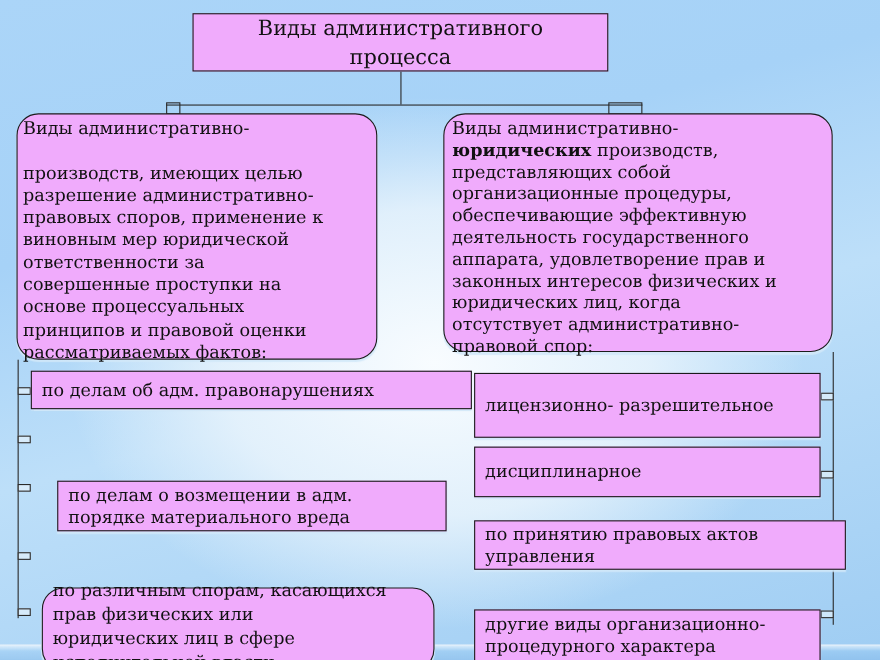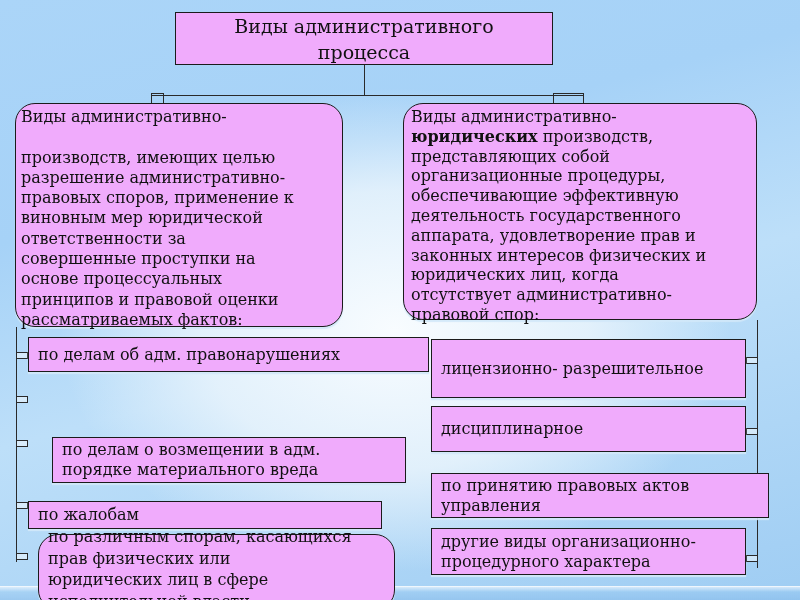--- a/index.html
+++ b/index.html
@@ -111,38 +111,35 @@
 правовой спор:</span></div>
   </div>
 
   <div class="box" style="left:28px;top:337px;width:401px;height:35px;">
     <div class="txt">по делам об адм. правонарушениях</div>
   </div>
   <div class="box" style="left:28px;top:437px;width:354px;height:46px;margin-left:24px;">
     <div class="txt">по делам о возмещении в адм.
 порядке материального вреда</div>
   </div>
-  <div class="box" style="left:28px;top:501px;width:354px;height:28px;">
-    <div class="txt">по жалобам</div>
-  </div>
   <div class="box descbox" style="left:38px;top:534px;width:357px;height:76px;">
     <div class="txt" style="margin-top:-9px;line-height:21.5px;">по различным спорам, касающихся
 прав физических  или
 юридических  лиц в сфере
 исполнительной власти</div>
   </div>
 
   <div class="box" style="left:431px;top:339px;width:315px;height:59px;">
     <div class="txt">лицензионно- разрешительное</div>
   </div>
   <div class="box" style="left:431px;top:406px;width:315px;height:46px;">
     <div class="txt">дисциплинарное</div>
   </div>
   <div class="box" style="left:431px;top:473px;width:338px;height:45px;">
     <div class="txt">по принятию правовых актов
 управления</div>
   </div>
-  <div class="box" style="left:431px;top:528px;width:315px;height:47px;">
+  <div class="box" style="left:431px;top:554px;width:315px;height:47px;">
     <div class="txt">другие виды организационно-
 процедурного характера</div>
   </div>
 
 </div>
 
 </body></html>

